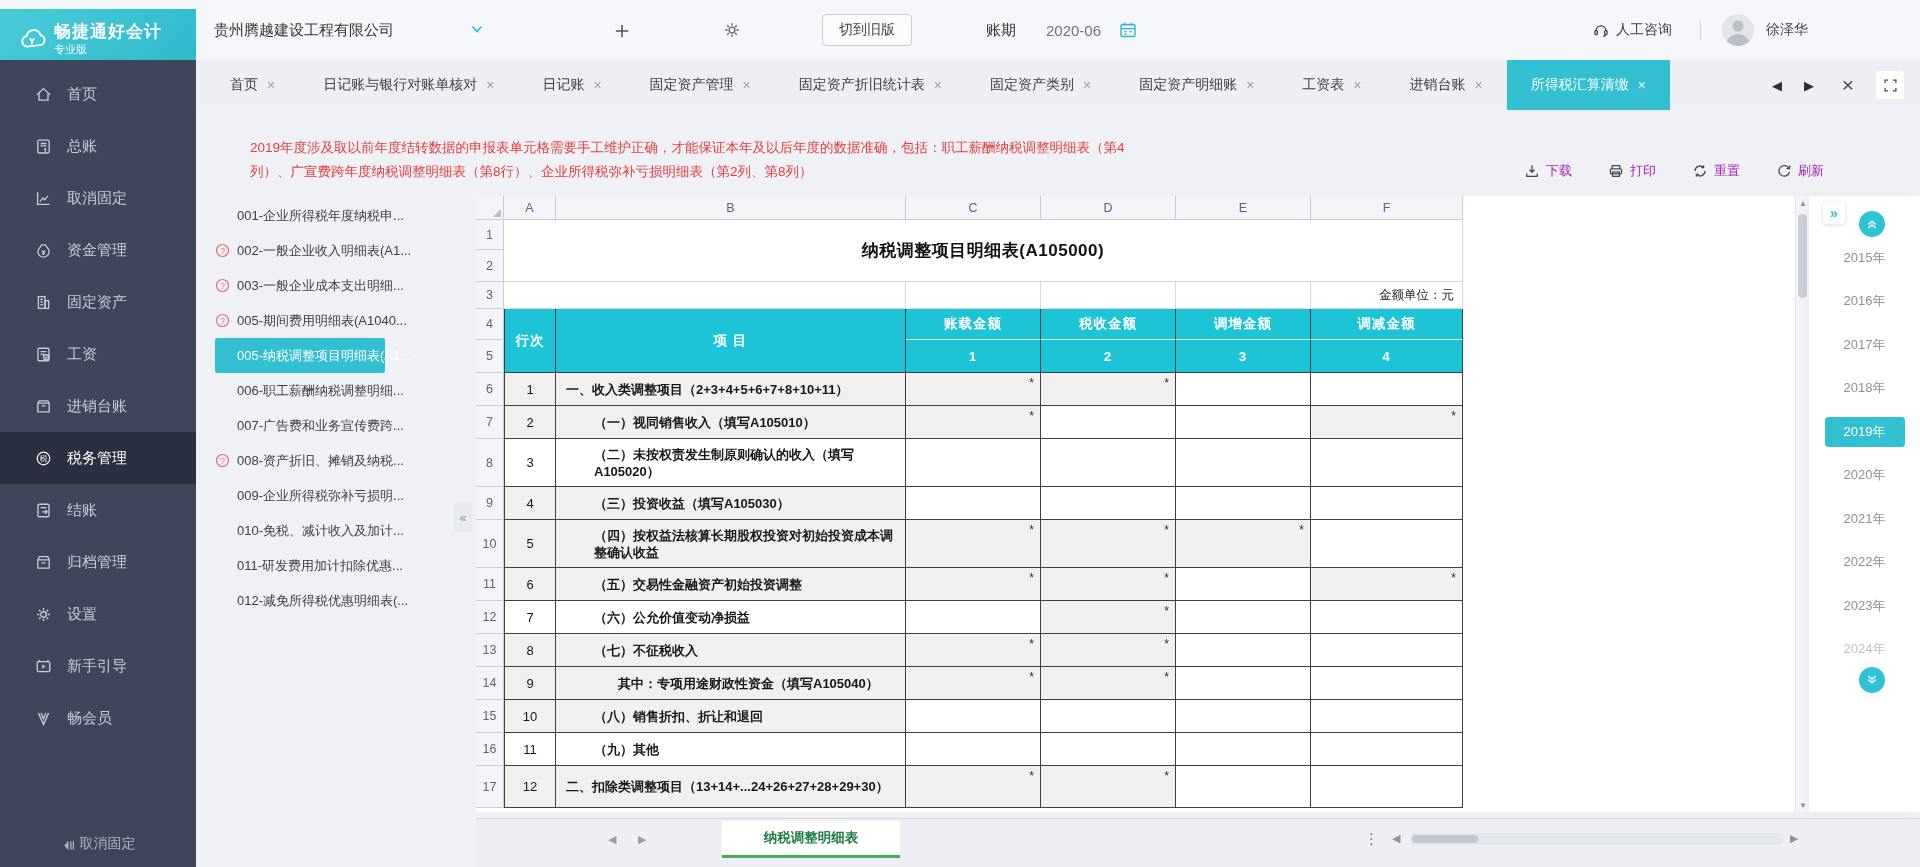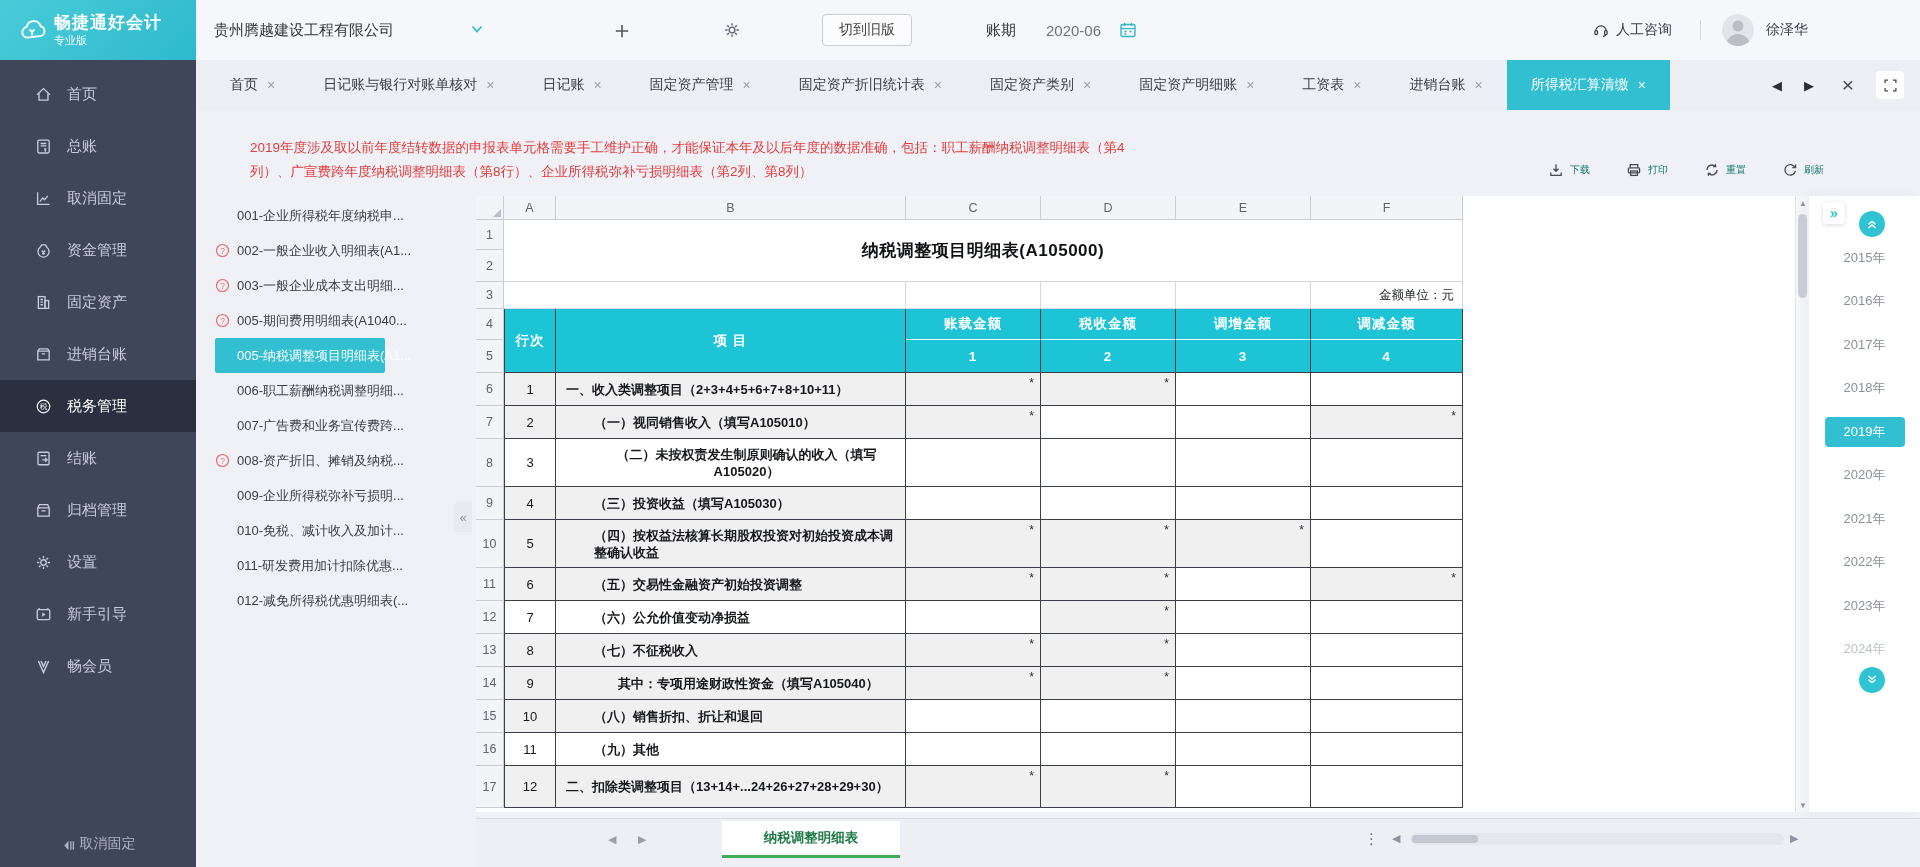--- a/index.html
+++ b/index.html
@@ -1,20 +1,20 @@
 <!DOCTYPE html>
 <html><head>
 <meta charset="utf-8">
 <style>
   html,body{margin:0;padding:0;background:#d8dadf;}
   .shell{position:relative;width:1920px;height:867px;overflow:hidden;background:#f0f1f6;
          font-family:"Liberation Sans","DejaVu Sans",sans-serif;-webkit-font-smoothing:antialiased;}
   
   .topbar{position:absolute;left:0;top:0;width:1920px;height:60px;background:#f6f7fa;}
-  .logo{position:absolute;left:0;top:0;width:196px;height:60px;background:linear-gradient(135deg,#49ccd8,#2eb9cd);
+  .logo{position:absolute;left:0;top:9px;width:196px;height:60px;background:linear-gradient(135deg,#49ccd8,#2eb9cd);
         color:#fff;display:flex;align-items:center;padding-left:18px;box-sizing:border-box;}
   .logo-txt{margin-left:8px;line-height:1.1;}
   .logo-main{font-size:17px;font-weight:bold;letter-spacing:1px;}
   .logo-sub{display:block;font-size:11px;margin-top:2px;opacity:.95;}
   .company{position:absolute;left:214px;top:0;height:60px;display:flex;align-items:center;font-size:15px;color:#333;cursor:pointer;}
   .tb-chev{position:absolute;left:470px;top:22px;color:#2fb9c9;font-size:14px;}
   .tb-ic{position:absolute;top:0;height:60px;display:flex;align-items:center;color:#5c6370;cursor:pointer;}
   .plus{left:610px;font-size:24px;color:#555;}
   .gear{left:722px;}
   .oldver{position:absolute;left:822px;top:14px;height:32px;padding:0 16px;background:#fbfbfd;border:1px solid #c9cdd4;
@@ -41,21 +41,21 @@
   .sidebar{position:absolute;left:0;top:60px;width:196px;bottom:0;background:#40465a;}
   .side-list{padding-top:8px;}
   .side-item{height:52px;display:flex;align-items:center;padding-left:34px;color:#c7ccda;font-size:15px;cursor:pointer;}
   .side-item .icn{display:flex;margin-right:14px;}
   .side-item.active{background:#2b3040;color:#fff;}
   .unpin{position:absolute;left:0;right:0;bottom:14px;display:flex;align-items:flex-end;justify-content:center;gap:4px;color:#aeb4c2;font-size:14px;cursor:pointer;}
   
   .content{position:absolute;left:196px;top:110px;right:0;bottom:0;background:#f0f1f6;}
   .warning{position:absolute;left:54px;top:26px;width:1060px;color:#e23c3c;font-size:13.5px;line-height:24px;}
   .toolbar{position:absolute;right:96px;top:52px;display:flex;gap:36px;}
-  .tbtn{display:flex;align-items:center;gap:6px;background:none;border:none;font-size:10px;color:#0f766e;
+  .tbtn{display:flex;align-items:center;gap:6px;background:none;border:none;font-size:13px;color:#a21caf;
         font-family:inherit;cursor:pointer;padding:0;}
   
   .rlist{position:absolute;left:19px;top:88px;width:170px;}
   .rl-item{position:relative;height:35px;display:flex;align-items:center;font-size:13px;color:#3c4046;cursor:pointer;padding-left:22px;box-sizing:border-box;white-space:nowrap;}
   .rl-item .icn{position:absolute;left:0;top:10px;display:flex;}
   .rl-item.selected{background:#33bfd2;color:#fff;border-radius:2px;}
   .collapse-tag{position:absolute;left:258px;top:392px;width:18px;height:30px;background:#e7eaf1;border-radius:4px 0 0 4px;
         display:flex;align-items:center;justify-content:center;color:#8d94a1;font-size:13px;cursor:pointer;}
   
   .sheet-canvas{position:absolute;left:280px;top:86px;width:1319px;height:616px;background:#fff;}
@@ -267,20 +267,31 @@
         </div>
         <div class="side-item">
           <span class="icn">
             <svg viewBox="0 0 20 20" width="19" height="19" fill="none" stroke="currentColor" stroke-width="1.4">
               <rect x="4.6" y="3.8" width="7" height="12.4"></rect>
               <rect x="11.6" y="8" width="3.8" height="8.2"></rect>
               <path d="M6.8 6.8h2.6M6.8 9.6h2.6M6.8 12.4h2.6"></path>
             </svg>
           </span>
           <span class="side-label">固定资产</span>
+        </div>
+        <div class="side-item">
+          <span class="icn">
+            <svg viewBox="0 0 20 20" width="19" height="19" fill="none" stroke="currentColor" stroke-width="1.4">
+              <rect x="4.2" y="3.4" width="11.6" height="13.2" rx="1.2"></rect>
+              <path d="M7 7h6M7 9.8h4"></path>
+              <circle cx="12.8" cy="13" r="2.7"></circle>
+              <path d="M11.7 13l.9.9 1.5-1.7"></path>
+            </svg>
+          </span>
+          <span class="side-label">工资</span>
         </div>
         <div class="side-item">
           <span class="icn">
             <svg viewBox="0 0 20 20" width="19" height="19" fill="none" stroke="currentColor" stroke-width="1.4">
               <path d="M4 6.4 5.6 4h8.8L16 6.4v9.2H4z"></path>
               <path d="M4 6.4h12M8.2 9.4h3.6"></path>
             </svg>
           </span>
           <span class="side-label">进销台账</span>
         </div>
@@ -527,21 +538,21 @@
           <div class="gc dz num bl shade" style="width: 52px; height: 33px;">2</div>
           <div class="gc dz item shade" style="width: 350px; height: 33px; padding-left: 38px;">（一）视同销售收入（填写A105010）</div>
           <div class="gc dz val shade" style="width: 135px; height: 33px;">*</div>
           <div class="gc dz val" style="width: 135px; height: 33px;"></div>
           <div class="gc dz val" style="width: 135px; height: 33px;"></div>
           <div class="gc dz val shade" style="width: 152px; height: 33px;">*</div>
         </div>
         <div class="g-row">
           <div class="gc rh" style="width: 28px; height: 48px;">8</div>
           <div class="gc dz num bl" style="width: 52px; height: 48px;">3</div>
-          <div class="gc dz item" style="width: 350px; height: 48px; padding-left: 38px; text-align: center;">（二）未按权责发生制原则确认的收入（填写A105020）</div>
+          <div class="gc dz item" style="width: 350px; height: 48px; padding-left: 38px;">（二）未按权责发生制原则确认的收入（填写A105020）</div>
           <div class="gc dz val" style="width: 135px; height: 48px;"></div>
           <div class="gc dz val" style="width: 135px; height: 48px;"></div>
           <div class="gc dz val" style="width: 135px; height: 48px;"></div>
           <div class="gc dz val" style="width: 152px; height: 48px;"></div>
         </div>
         <div class="g-row">
           <div class="gc rh" style="width: 28px; height: 33px;">9</div>
           <div class="gc dz num bl shade" style="width: 52px; height: 33px;">4</div>
           <div class="gc dz item shade" style="width: 350px; height: 33px; padding-left: 38px;">（三）投资收益（填写A105030）</div>
           <div class="gc dz val" style="width: 135px; height: 33px;"></div>

